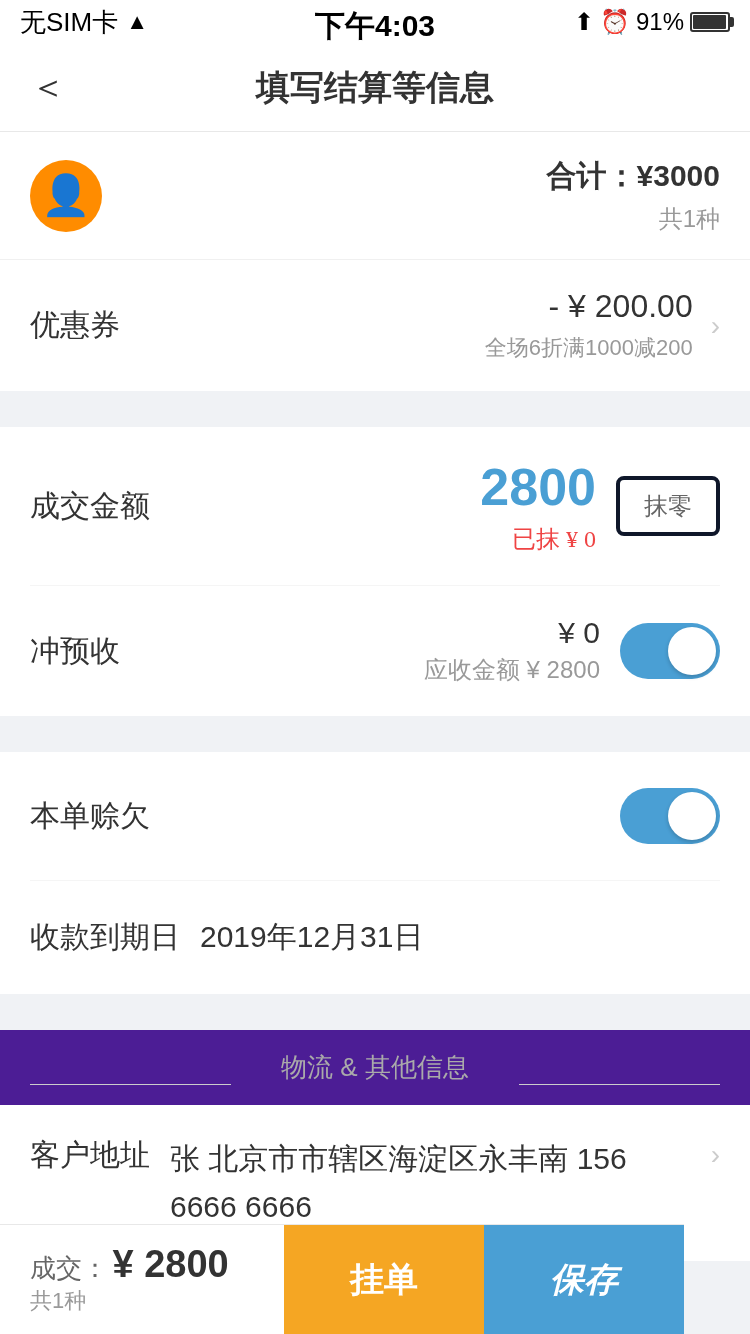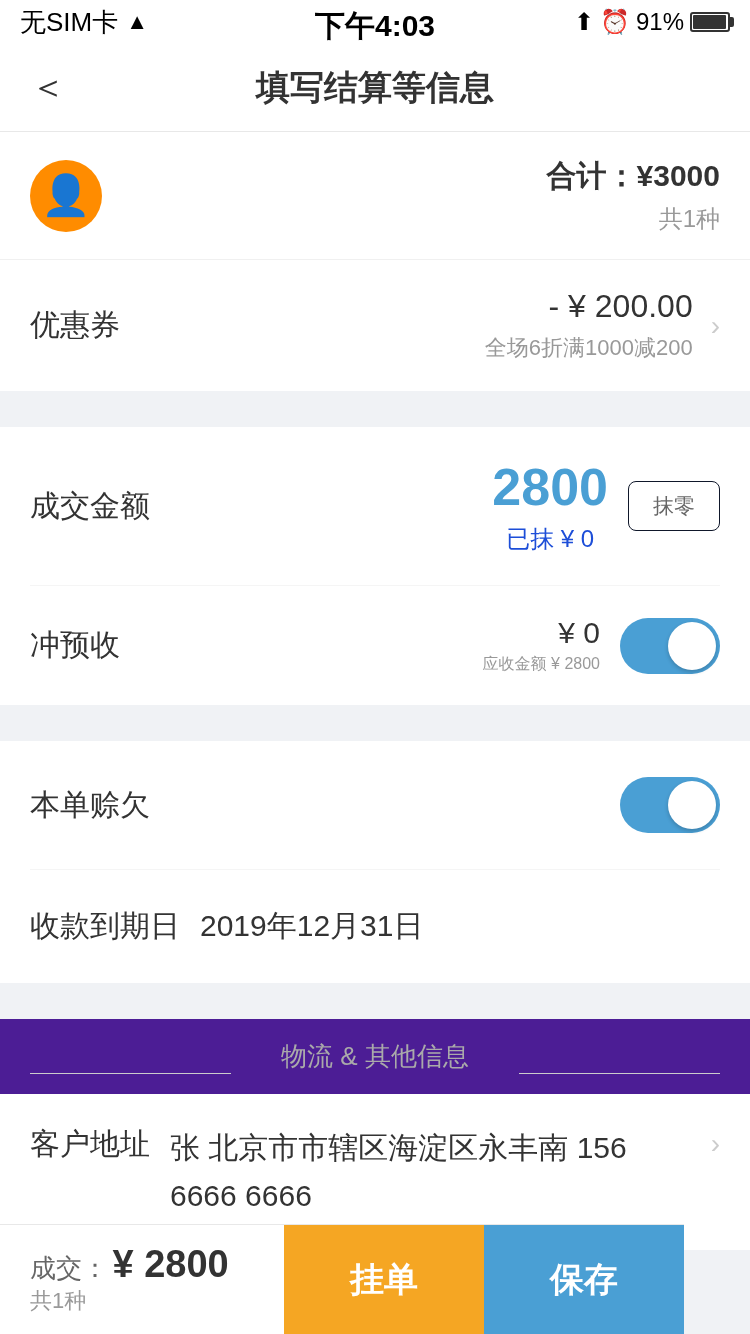--- a/index.html
+++ b/index.html
@@ -178,33 +178,33 @@
       align-items: center;
       justify-content: space-between;
       padding: 30px 0;
       border-bottom: 1px solid #f5f5f5;
     }
     .amount-row:last-child { border-bottom: none; }
     .row-label { font-size: 30px; color: #333; }
     .row-right { display: flex; align-items: center; gap: 20px; }
     .amount-value { font-size: 52px; font-weight: 700; color: #4a9fd4; }
     .round-btn {
-      border: 1px solid #0f172a;
+      border: 4px solid #0f172a;
       border-radius: 8px;
       padding: 10px 24px;
-      font-size: 21px;
+      font-size: 24px;
       color: #666;
       background: #fff;
       cursor: pointer;
     }
-    .amount-sub { font-size: 24px; color: #1d4ed8; text-align: center; margin-top: 6px; }
+    .amount-sub { font-size: 24px; color: #ef4444; text-align: right; margin-top: 6px; font-family: Liberation Serif, serif; }
     .amount-right-block { text-align: right; }
     .toggle-value-block { text-align: right; }
     .toggle-value { font-size: 30px; color: #333; font-weight: 500; }
-    .toggle-sub { font-size: 16px; color: #999; margin-top: 4px; }
+    .toggle-sub { font-size: 24px; color: #999; margin-top: 4px; }
     .toggle {
       width: 100px;
       height: 56px;
       border-radius: 28px;
       background: #4a9fd4;
       position: relative;
       cursor: pointer;
       flex-shrink: 0;
     }
     .toggle-knob {
@@ -311,20 +311,21 @@
       width: 200px;
       height: 110px;
       background: #4a9fd4;
       display: flex;
       align-items: center;
       justify-content: center;
       font-size: 34px;
       font-weight: 600;
       color: #fff;
       cursor: pointer;
+      font-style: italic;
     }
 
     .gray-area {
       height: 200px;
       background: #f0f2f5;
     }
   </style>
 </head>
 <body>
 

